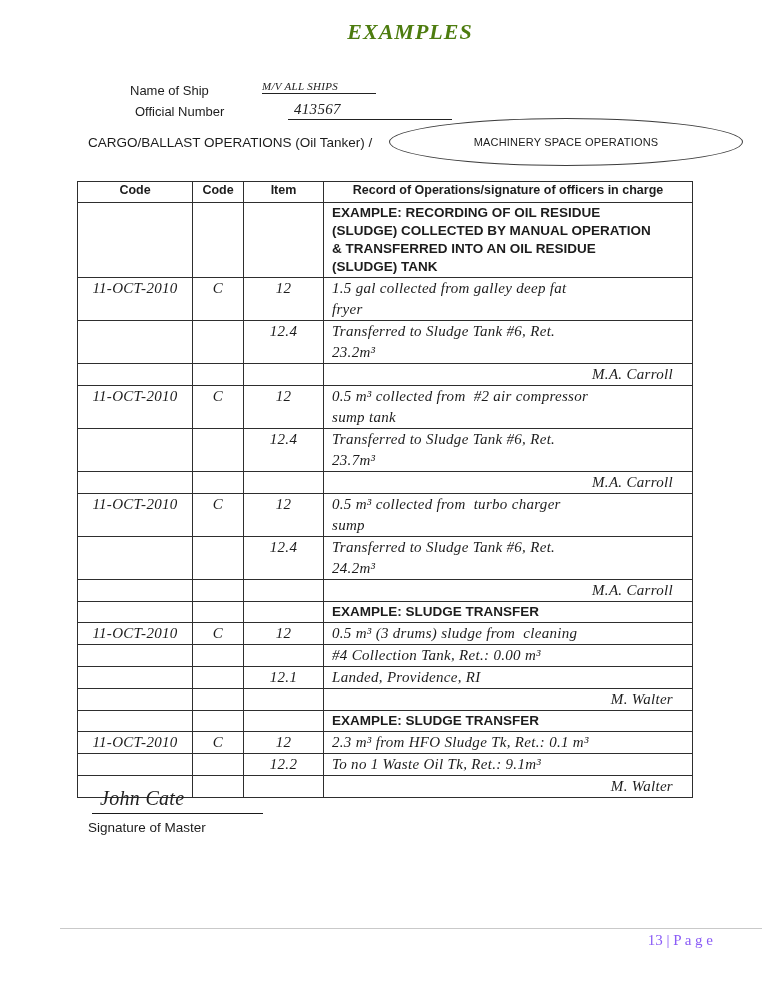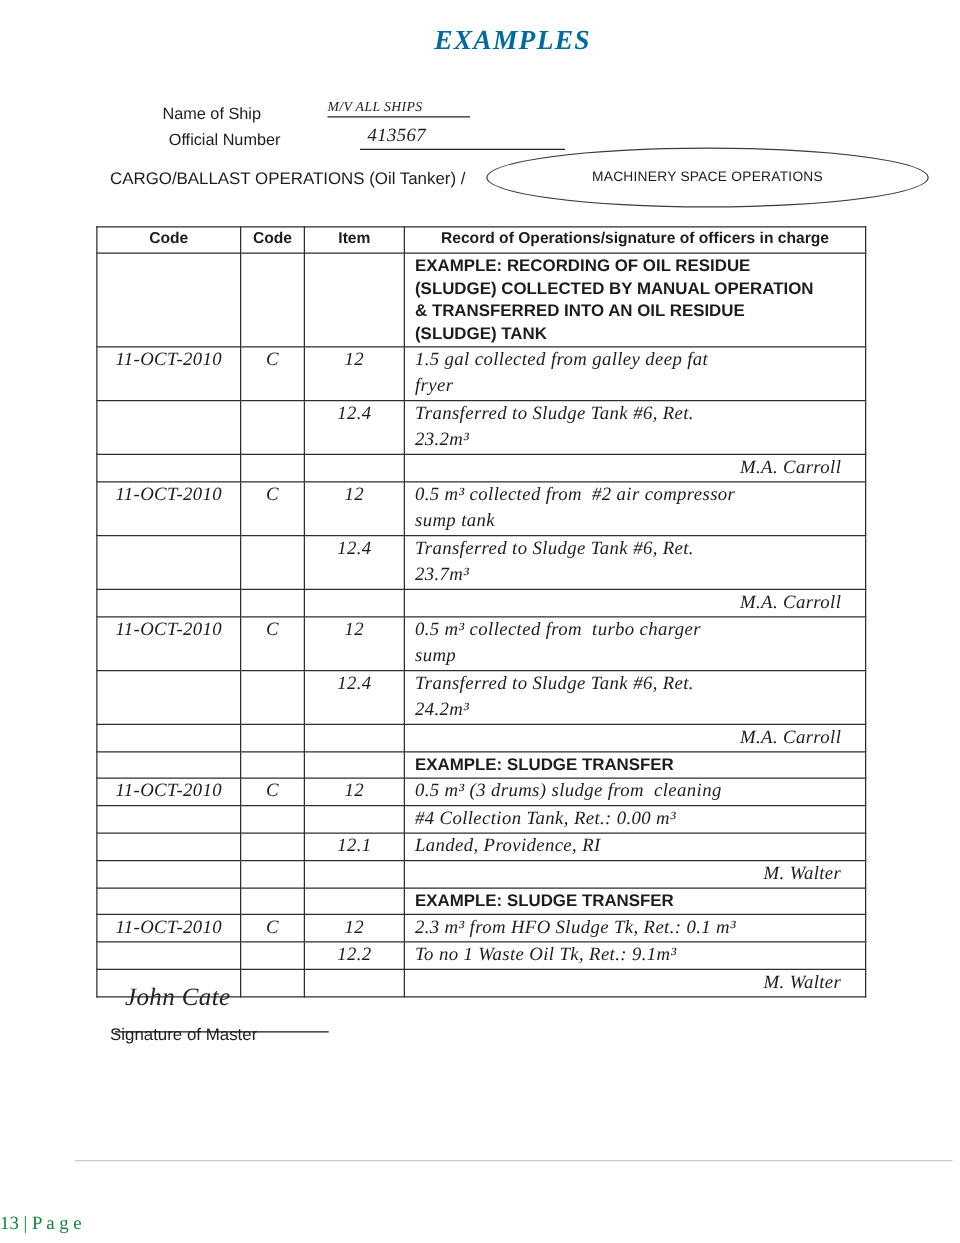--- a/index.html
+++ b/index.html
@@ -4,21 +4,21 @@
 <style>
   html,body{margin:0;padding:0;background:#ffffff;}
   .page{
     position:relative;width:768px;height:994px;background:#ffffff;
     font-family:"Liberation Sans",sans-serif;color:#1c1c1c;overflow:hidden;
   }
   
   .doc-title{
     position:absolute;top:19px;left:0;right:0;text-align:center;text-indent:52px;
     font-family:"Liberation Serif",serif;font-style:italic;font-weight:bold;
-    font-size:22px;letter-spacing:1px;color:#0369a1;
+    font-size:22px;letter-spacing:1px;color:#4d7c0f;
   }
   
   .hand{
     font-family:"Liberation Serif",serif;font-style:italic;color:#222;
     letter-spacing:0.3px;
   }
   
   .fields{position:absolute;top:80px;left:90px;width:420px;height:42px;font-size:13px;margin-left:40px;}
   .f-label1{position:absolute;top:3px;left:0;}
   .f-value1{position:absolute;top:0;left:132px;width:114px;border-bottom:1.4px solid #222;font-size:11px;padding-bottom:1px;}
@@ -47,28 +47,28 @@
     font-family:"Liberation Serif",serif;font-style:italic;letter-spacing:0.3px;}
   td.rec{ font-family:"Liberation Serif",serif;font-style:italic;letter-spacing:0.3px;
     font-size:15px;line-height:21px;padding:0 8px;white-space:pre-wrap;}
   td.rec-b{ font-family:"Liberation Sans",sans-serif;font-style:normal;font-weight:bold;
     font-size:13.5px;line-height:18px;letter-spacing:0;padding:1px 8px;white-space:pre-wrap;margin-top:23px;}
   td.rec-r{text-align:right;padding-right:19px;}
   tr.rh0{height:73px;} tr.rh1{height:21px;} tr.rh2{height:43px;}
   
   .sig-name{
     position:absolute;top:787px;left:92px;width:163px;border-bottom:1.6px solid #1a1a1a;
-    font-size:20px;padding-left:8px;padding-bottom:15px;
+    font-size:20px;padding-left:8px;padding-bottom:3px;
   }
   .sig-label{position:absolute;top:820px;left:88px;font-size:13.5px;}
   
   .footer-line{position:absolute;top:928px;left:60px;width:702px;border-top:1px solid #c9c9c9;}
   .footer-text{
-    position:absolute;top:971px;left:0;width:713px;text-align:left;
-    font-family:"Liberation Serif",serif;font-size:15px;color:#15803d;
+    position:absolute;top:932px;left:0;width:713px;text-align:right;
+    font-family:"Liberation Serif",serif;font-size:15px;color:#8b5cf6;
   }
 </style>
 </head>
 <body>
 
 <div class="page">
 
   <div class="doc-title">EXAMPLES</div>
 
   <div class="fields">

